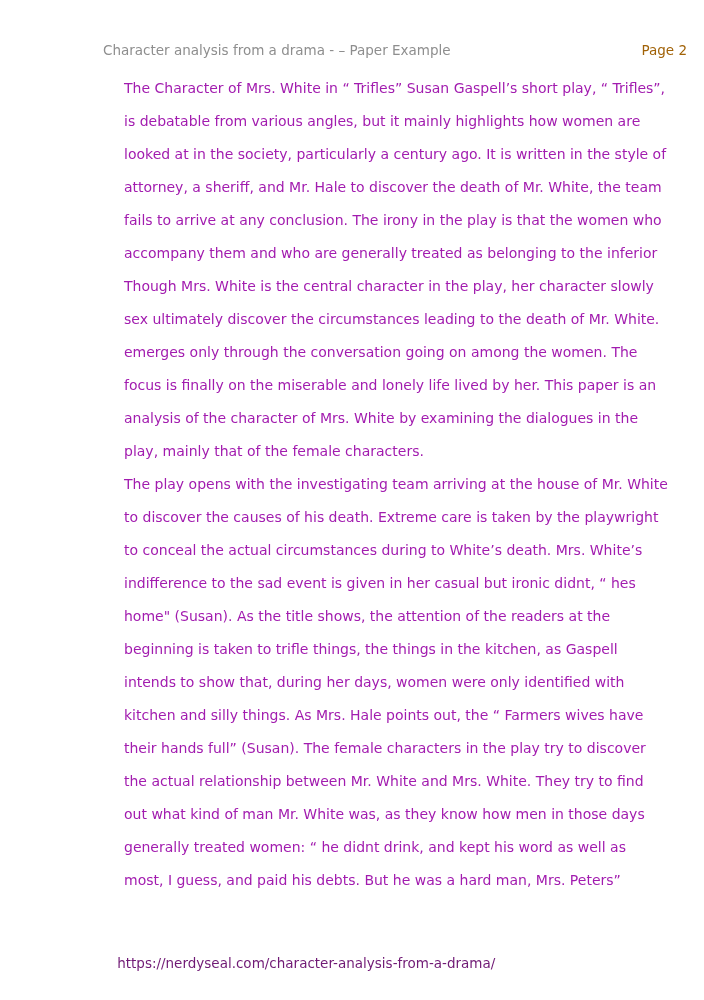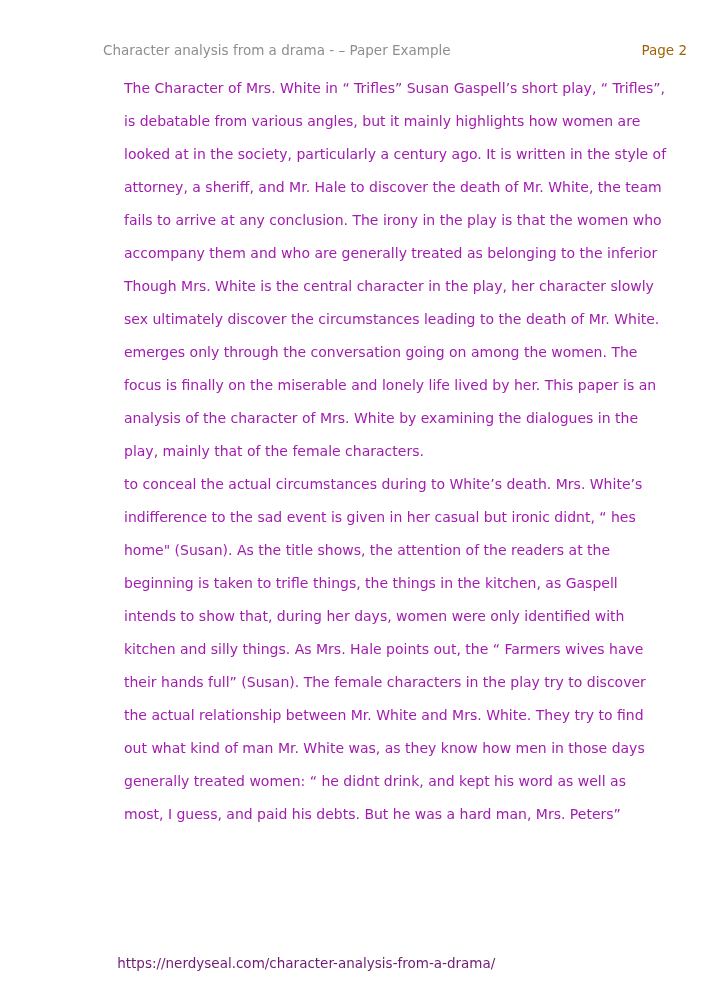--- a/index.html
+++ b/index.html
@@ -75,20 +75,22 @@
       <div class="line">fails to arrive at any conclusion. The irony in the play is that the women who</div>
       <div class="line">accompany them and who are generally treated as belonging to the inferior</div>
       <div class="line">Though Mrs. White is the central character in the play, her character slowly</div>
       <div class="line">sex ultimately discover the circumstances leading to the death of Mr. White.</div>
       <div class="line">emerges only through the conversation going on among the women. The</div>
       <div class="line">focus is finally on the miserable and lonely life lived by her. This paper is an</div>
       <div class="line">analysis of the character of Mrs. White by examining the dialogues in the</div>
       <div class="line">play, mainly that of the female characters.</div>
     </div>
     <div>
+      <div class="line">The play opens with the investigating team arriving at the house of Mr. White</div>
+      <div class="line">to discover the causes of his death. Extreme care is taken by the playwright</div>
       <div class="line">to conceal the actual circumstances during to White’s death. Mrs. White’s</div>
       <div class="line">indifference to the sad event is given in her casual but ironic didnt, “ hes</div>
       <div class="line">home" (Susan). As the title shows, the attention of the readers at the</div>
       <div class="line">beginning is taken to trifle things, the things in the kitchen, as Gaspell</div>
       <div class="line">intends to show that, during her days, women were only identified with</div>
       <div class="line">kitchen and silly things. As Mrs. Hale points out, the “ Farmers wives have</div>
       <div class="line">their hands full” (Susan). The female characters in the play try to discover</div>
       <div class="line">the actual relationship between Mr. White and Mrs. White. They try to find</div>
       <div class="line">out what kind of man Mr. White was, as they know how men in those days</div>
       <div class="line">generally treated women: “ he didnt drink, and kept his word as well as</div>

